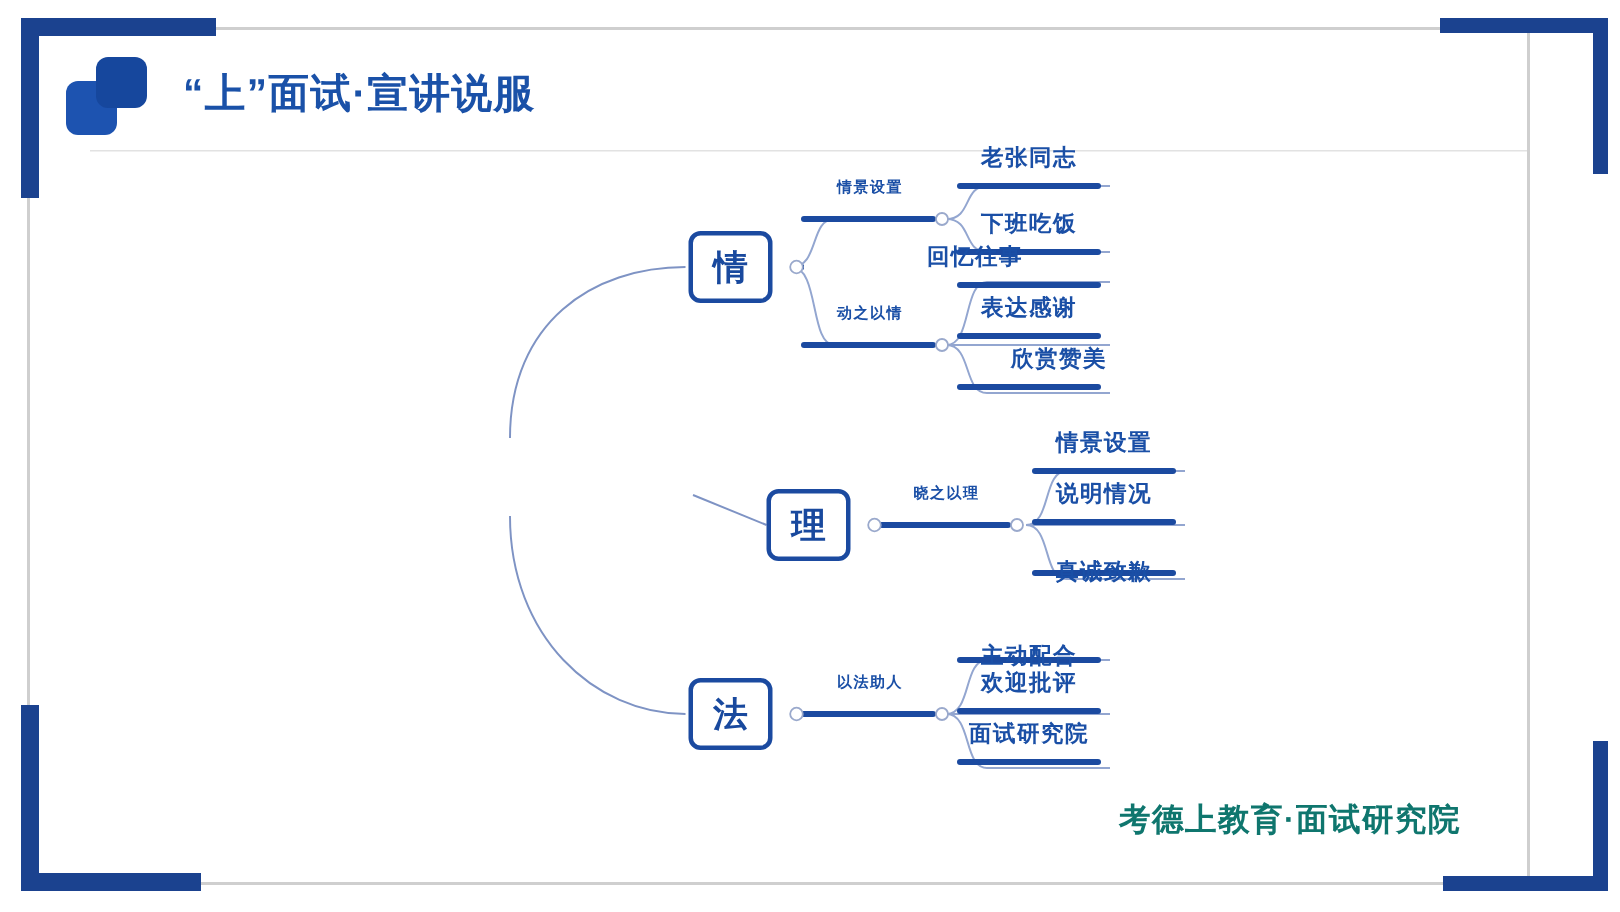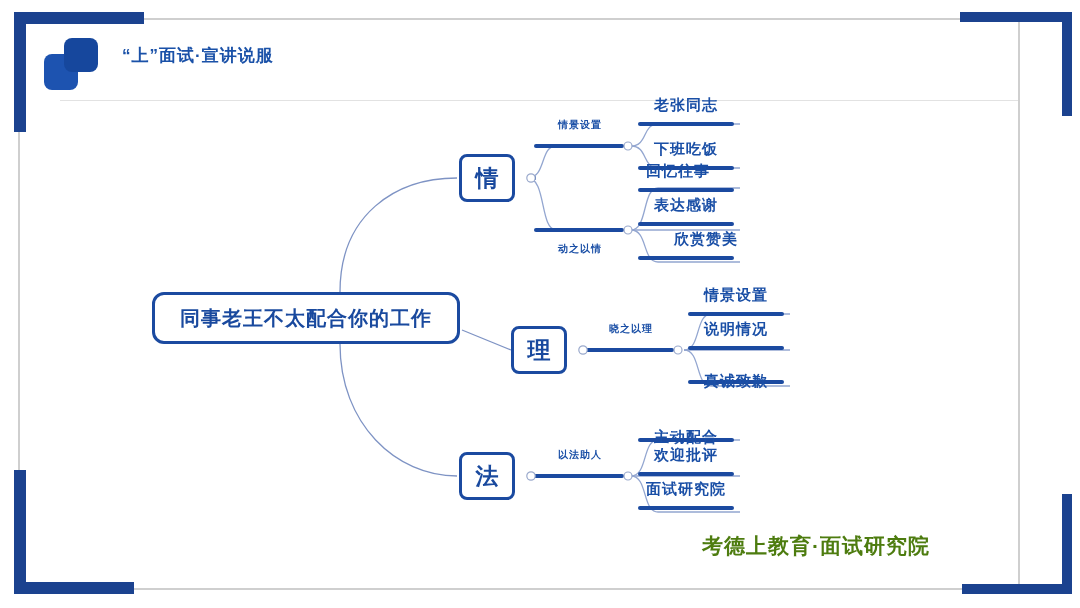--- a/index.html
+++ b/index.html
@@ -66,21 +66,21 @@
     border-radius: 8px;
     background: #16479d;
   }
   .logo .sq-back  { left: 0px;  top: 16px; width: 34px; height: 36px; background:#1d53b0; }
   .logo .sq-front { left: 20px; top: 0px;  width: 34px; height: 34px; background:#16479d; }
 
   .slide-title {
     position: absolute;
     left: 122px;
     top: 44px;
-    font-size: 17px;
+    font-size: 27px;
     font-weight: bold;
     color: #1a51a8;
     letter-spacing: 1px;
     white-space: nowrap;
   }
   .header-rule {
     position: absolute;
     left: 60px;
     top: 100px;
     width: 958px;
@@ -151,25 +151,25 @@
     font-size: 15px;
     color: #1a4fa6;
     text-align: center;
     letter-spacing: 1px;
     padding-bottom: 3px;
   }
 
   
   .footer {
     position: absolute;
-    left: 702px;
+    left: 746px;
     top: 532px;
     font-size: 21px;
     font-weight: bold;
-    color: #4d7c0f;
+    color: #0f766e;
     letter-spacing: 1px;
     white-space: nowrap;
   }
 </style>
 </head>
 <body>
 
 <div id="slide">
 
   <div class="edge edge-top"></div>
@@ -268,35 +268,34 @@
       <line x1="690" y1="314" x2="782" y2="314"></line>
       <line x1="690" y1="348" x2="782" y2="348"></line>
       <line x1="690" y1="382" x2="782" y2="382"></line>
 
       <line x1="640" y1="440" x2="732" y2="440"></line>
       <line x1="640" y1="474" x2="732" y2="474"></line>
       <line x1="640" y1="508" x2="732" y2="508"></line>
     </g>
   </svg>
 
-  <div class="node root">同事老王不太配合你的工作</div>
 
   <div class="node l1 l1-qing">情</div>
   <div class="node l1 l1-li">理</div>
   <div class="node l1 l1-fa">法</div>
 
   <div class="node l2" style="left:536px; top:118px; width:88px;">情景设置</div>
-  <div class="node l2" style="left:536px; top:202px; width:88px;margin-top:40px;">动之以情</div>
+  <div class="node l2" style="left:536px; top:202px; width:88px;">动之以情</div>
   <div class="node l2" style="left:588px; top:322px; width:86px;">晓之以理</div>
   <div class="node l2" style="left:536px; top:448px; width:88px;">以法助人</div>
 
   <div class="node l3" style="left:640px; top:96px; width:92px;">老张同志</div>
   <div class="node l3" style="left:640px; top:140px; width:92px;">下班吃饭</div>
 
-  <div class="node l3" style="left:632px; top:162px; width:92px;text-align:center;">回忆往事</div>
+  <div class="node l3" style="left:604px; top:162px; width:92px;text-align:center;">回忆往事</div>
   <div class="node l3" style="left:640px; top:196px; width:92px;">表达感谢</div>
   <div class="node l3" style="left:660px; top:230px; width:92px;">欣赏赞美</div>
 
   <div class="node l3" style="left:690px; top:286px; width:92px;">情景设置</div>
   <div class="node l3" style="left:690px; top:320px; width:92px;">说明情况</div>
   <div class="node l3" style="left:690px; top:372px; width:92px;">真诚致歉</div>
 
   <div class="node l3" style="left:640px; top:428px; width:92px;">主动配合</div>
   <div class="node l3" style="left:640px; top:446px; width:92px;">欢迎批评</div>
   <div class="node l3" style="left:640px; top:480px; width:92px;">面试研究院</div>

